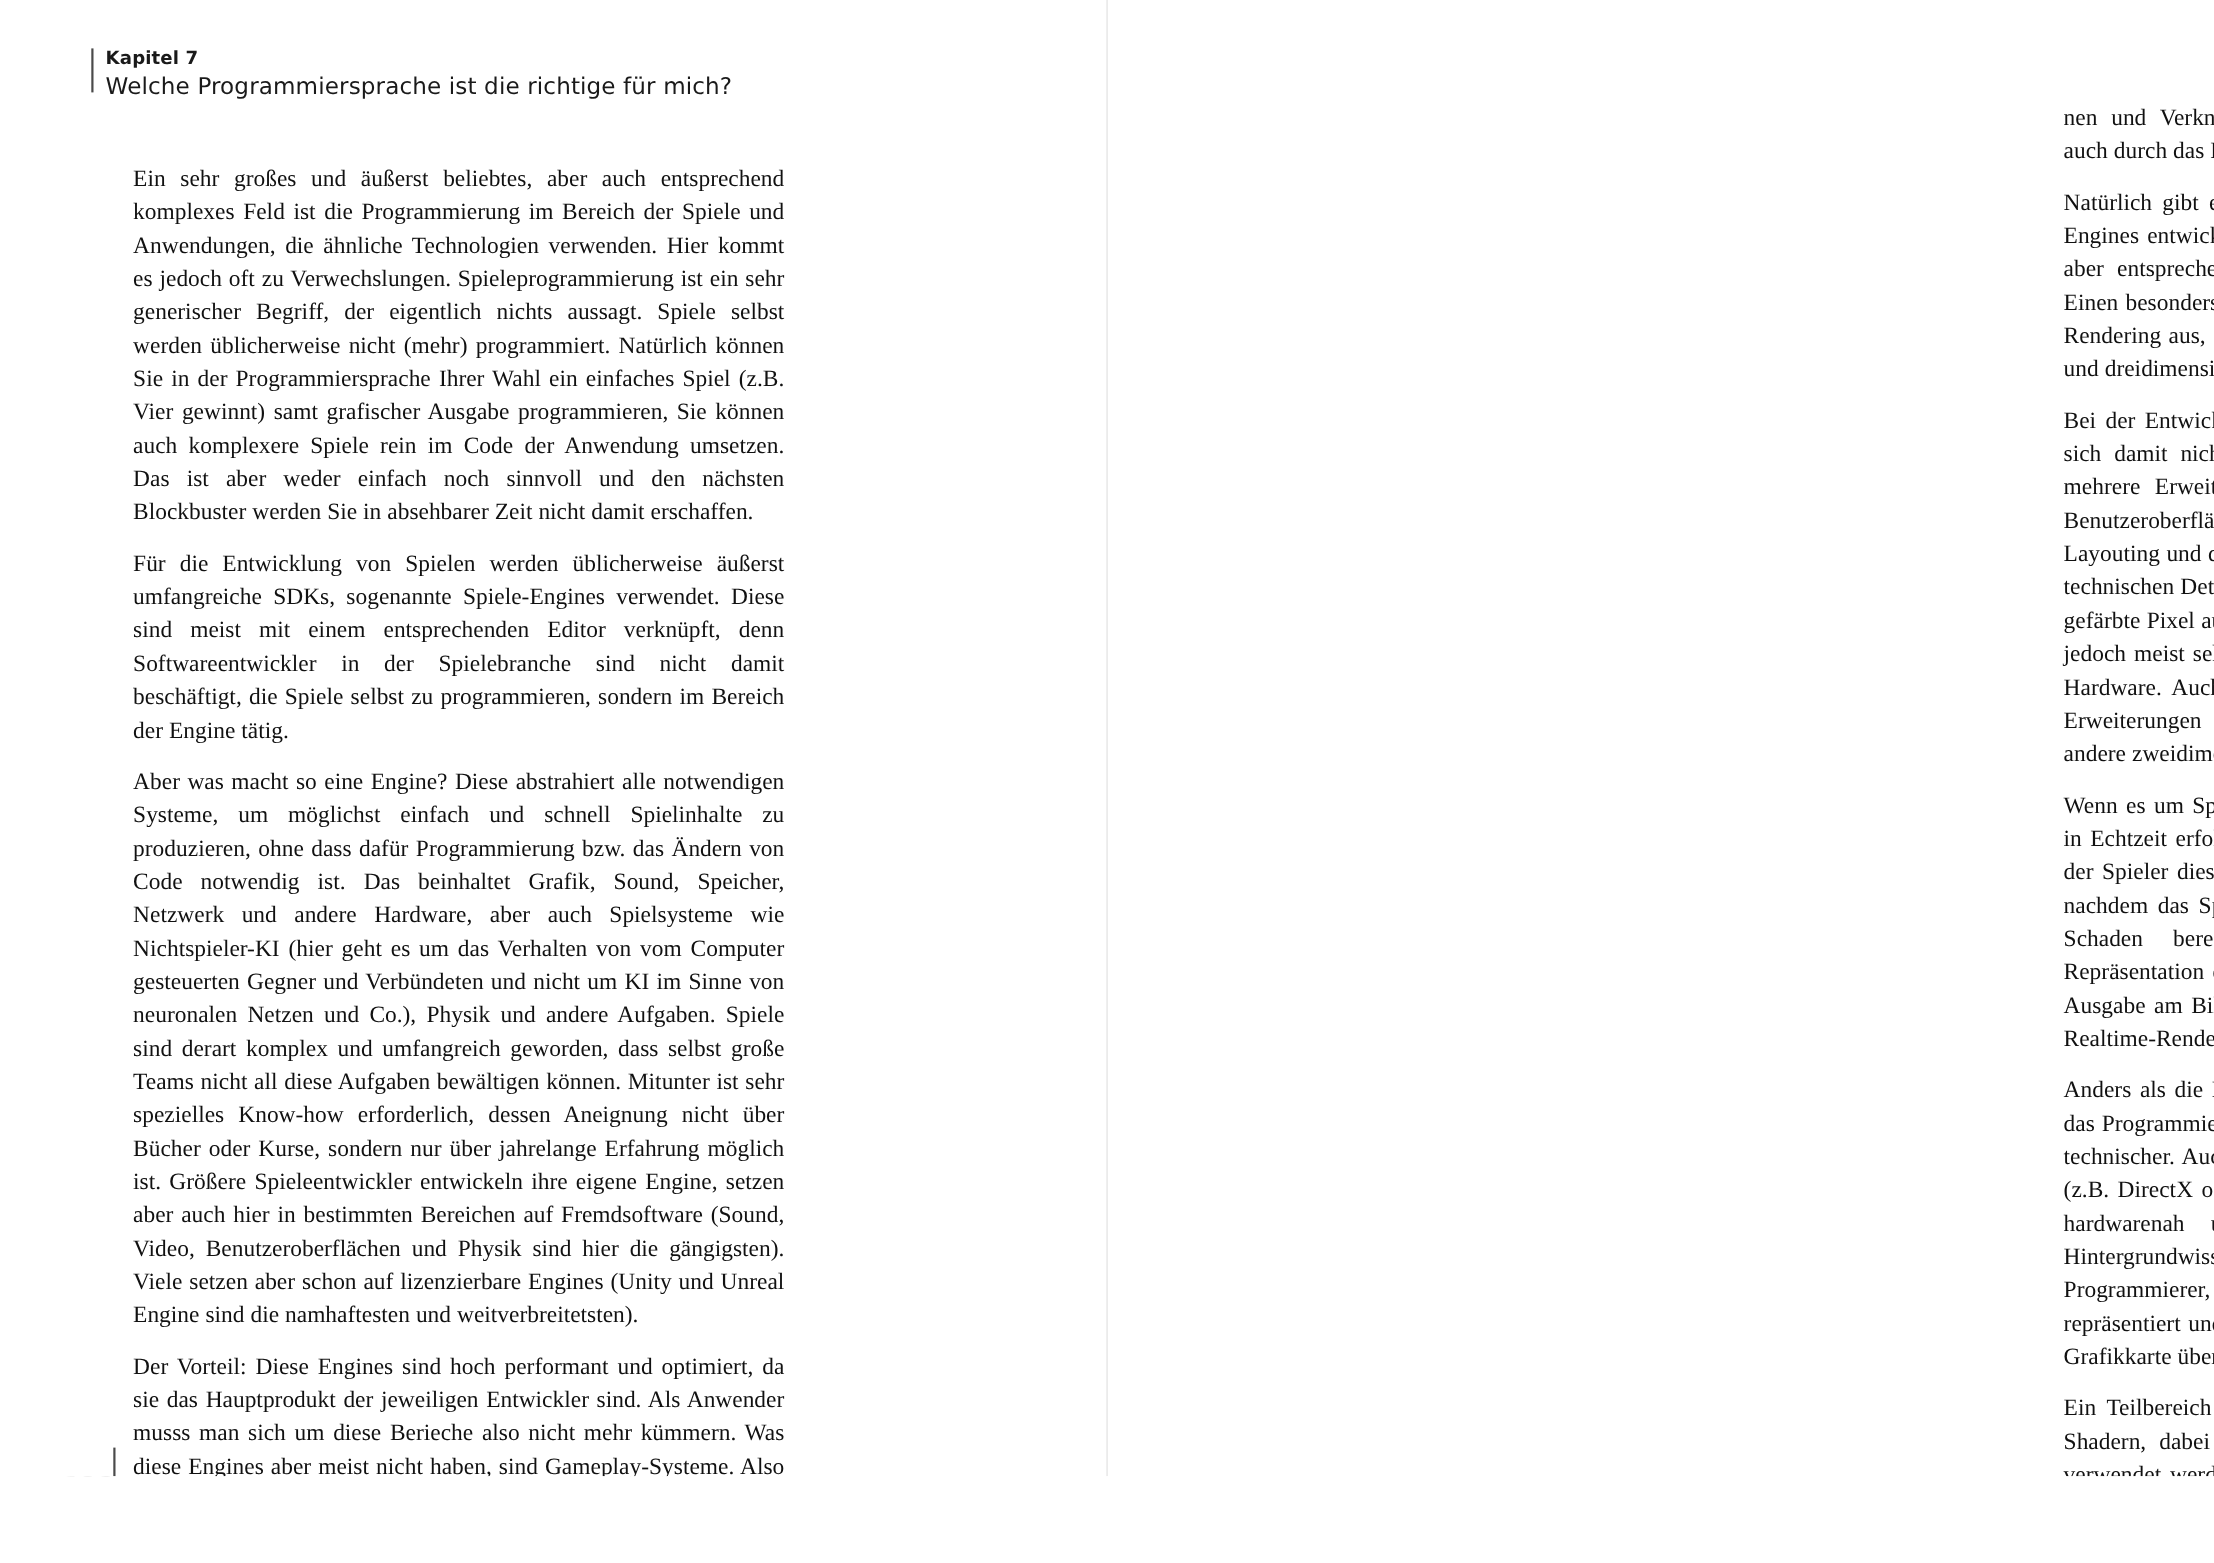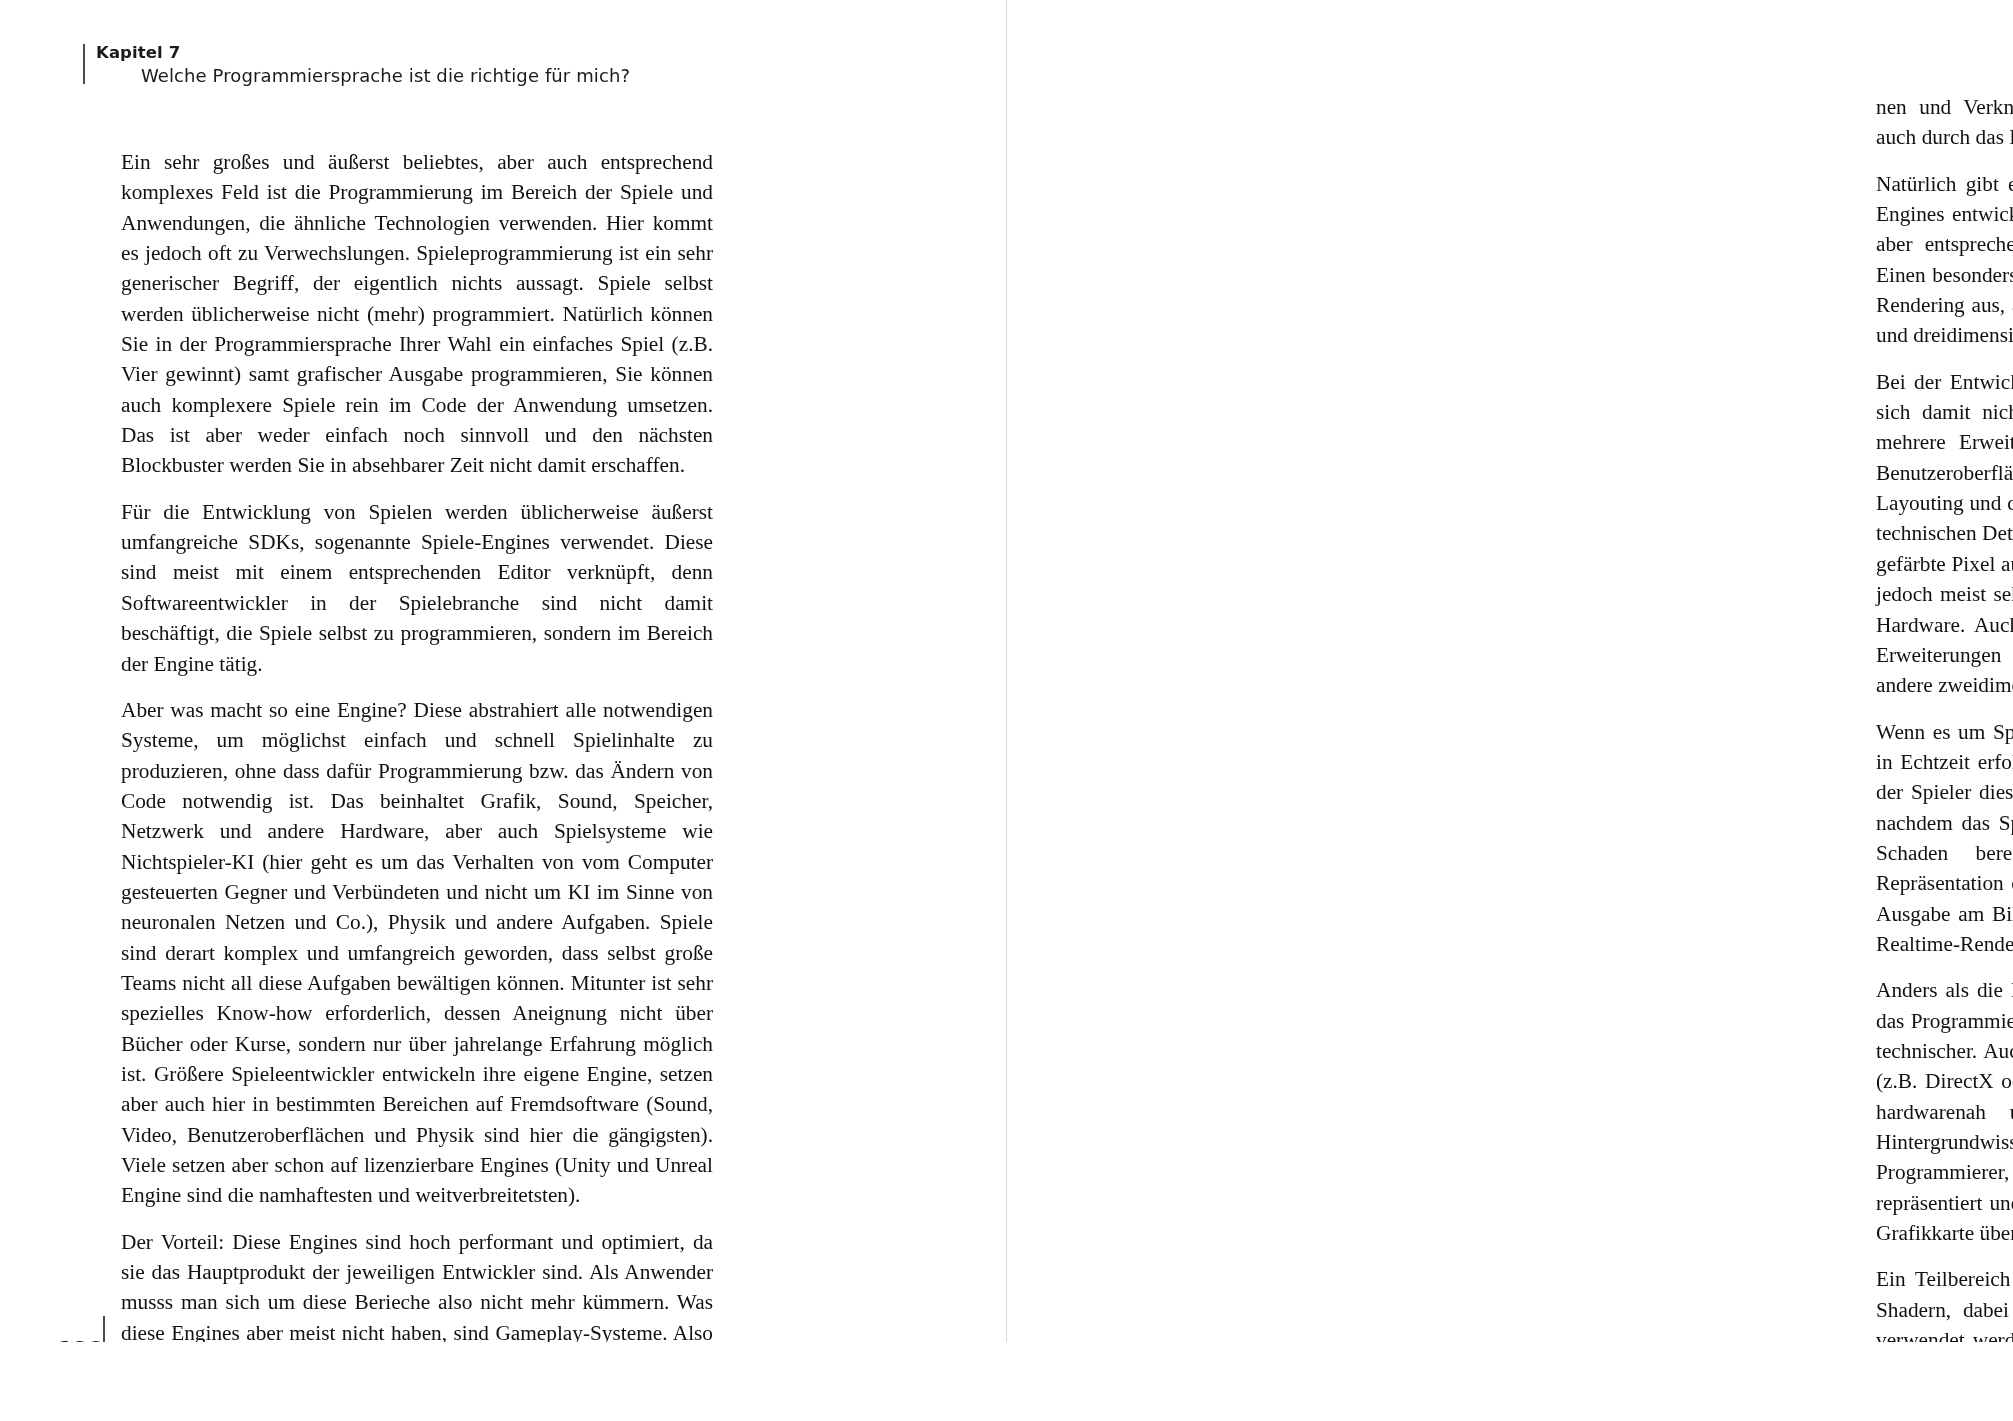--- a/index.html
+++ b/index.html
@@ -59,26 +59,25 @@
     height: 40px;
   }
   .rh-line1 {
     font-size: 16.5px;
     font-weight: bold;
     letter-spacing: 0.1px;
     line-height: 1.35;
     white-space: nowrap;
   }
   .rh-line2 {
-    font-size: 18px;
+    font-size: 21px;
     font-weight: normal;
     letter-spacing: 0.1px;
     line-height: 1.35;
     white-space: nowrap;
-    margin-left: 45px;
   }
 
   
   .section-heading {
     position: absolute;
     left: 122px;
     top: 96px;
     width: 600px;
     font-family: "DejaVu Sans", "Liberation Sans", sans-serif;
     font-weight: bold;

